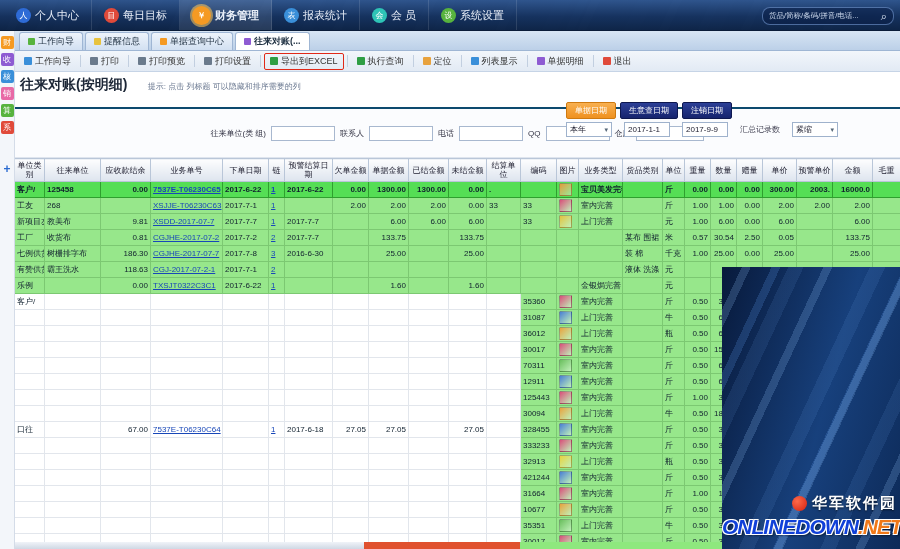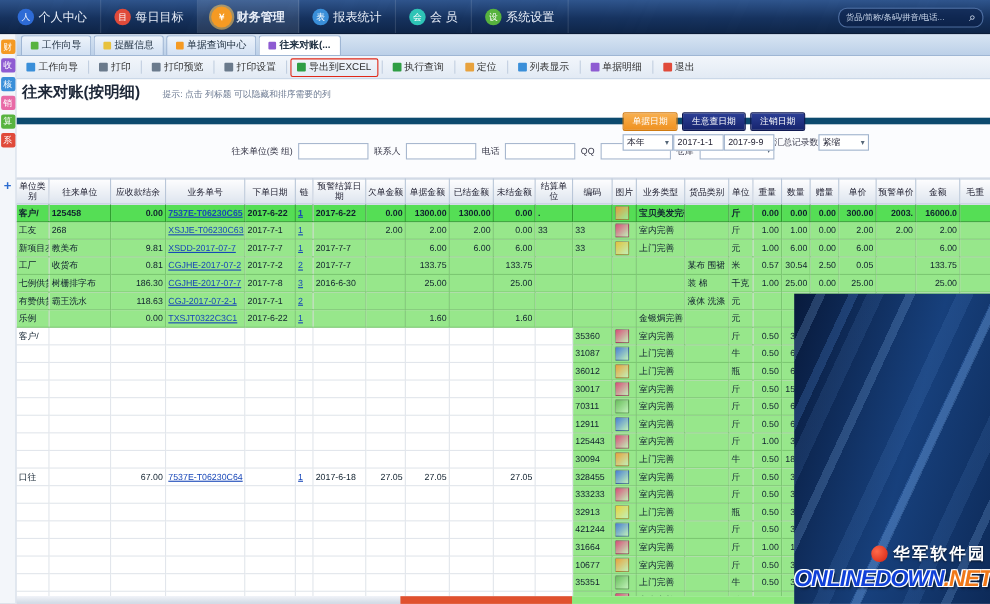--- a/index.html
+++ b/index.html
@@ -47,29 +47,29 @@
   .tab.active{background:#fff;font-weight:bold;}
   .tab-ic{width:7px;height:7px;border-radius:1px;flex:0 0 auto;}
   .toolbar{height:20px;background:linear-gradient(#f2f6fb,#e2eaf4);border-bottom:1px solid #c6d4e6;
     display:flex;align-items:center;padding:0 4px;gap:1px;flex:0 0 auto;}
   .tb-btn{display:flex;align-items:center;gap:3px;font-size:9px;color:#333;padding:1px 5px;
     border-radius:2px;cursor:pointer;white-space:nowrap;border:1.5px solid transparent;}
   .tb-btn.hl{border-color:#e02818;}
   .tb-ic{width:8px;height:8px;border-radius:1px;flex:0 0 auto;}
   .tb-sep{width:1px;height:12px;background:#c2cfe0;margin:0 2px;}
   
-  .titlebar{height:32px;position:relative;border-bottom:6px solid #0c4a6e;padding:3px 6px 0;flex:0 0 auto;}
+  .titlebar{height:32px;position:relative;border-bottom:2px solid #0c4a6e;padding:3px 6px 0;flex:0 0 auto;}
   .pgtitle{font-size:14px;font-weight:bold;color:#1c2636;}
   .hint{font-size:8px;color:#6a7890;margin-left:16px;}
   .date-ctrls{position:absolute;right:4px;top:2px;width:330px;}
   .date-btn-row{display:flex;gap:4px;margin-top:28px;}
   .d-btn{font-size:8px;color:#fff;padding:2px 8px;border-radius:2px;cursor:pointer;white-space:nowrap;}
   .d-btn.orange{background:linear-gradient(#f8b050,#ef9120);border:1px solid #cf7a10;}
   .d-btn.navy{background:linear-gradient(#2c3f96,#16246e);border:1px solid #0e1850;}
-  .date-sel-row{display:flex;gap:0;margin-top:3px;align-items:center;text-align:right;}
+  .date-sel-row{display:flex;gap:12px;margin-top:3px;align-items:center;text-align:right;}
   .mini-sel,.mini-inp{font-size:8px;border:1px solid #9fb2cc;background:#fff;height:13px;
     padding:0 3px;min-width:38px;display:flex;gap:2px;align-items:center;color:#223;cursor:pointer;}
   .car{color:#567;font-size:7px;margin-left:auto;}
   .rec-lb{font-size:8px;color:#445;white-space:nowrap;}
   
   .filters{height:42px;border-bottom:1px solid #dfe5ee;padding:3px 4px;display:flex;
     justify-content:space-around;background:#fbfcfe;flex:0 0 auto;}
   .f-row{display:flex;align-items:center;gap:5px;font-size:8px;color:#334;}
   .f-lb{white-space:nowrap;}
   .f-inp{width:62px;height:13px;border:1px solid #a8b8cf;background:#fff;cursor:text;}

